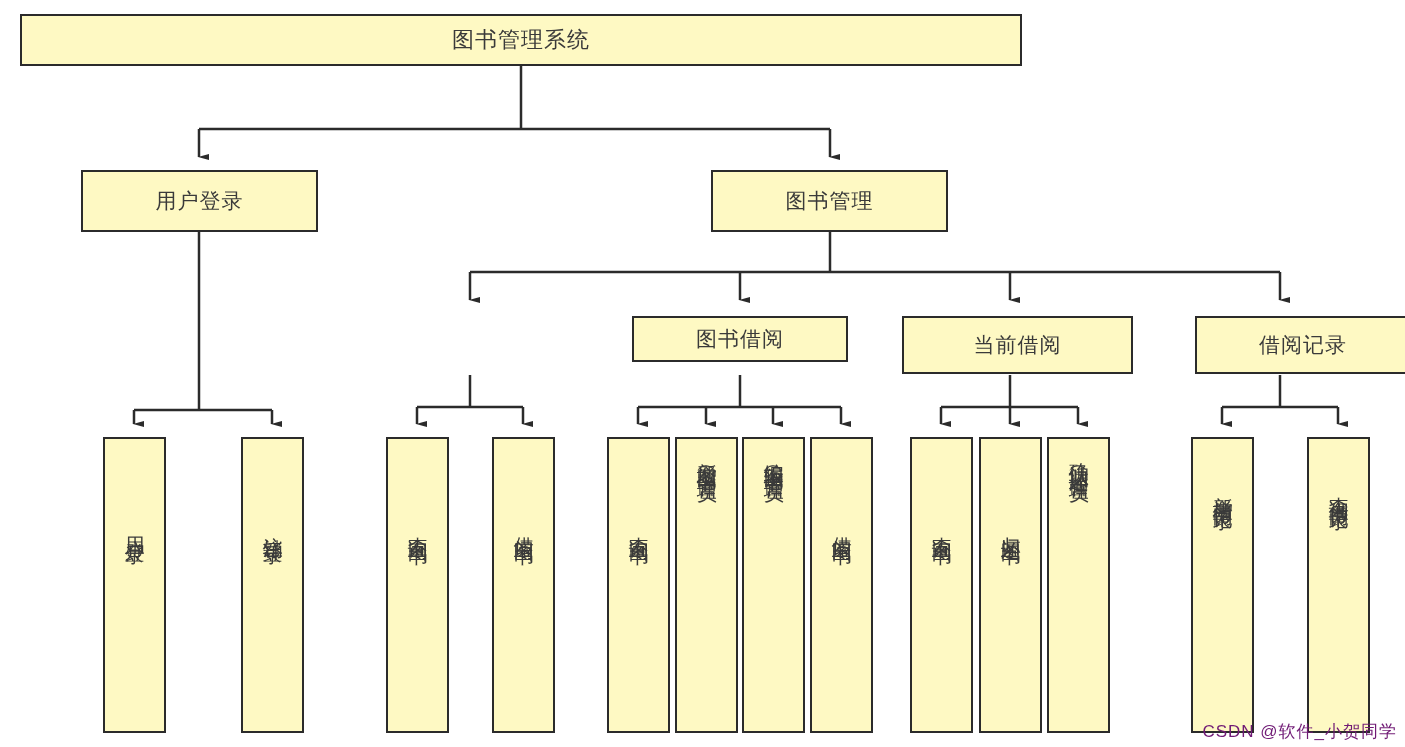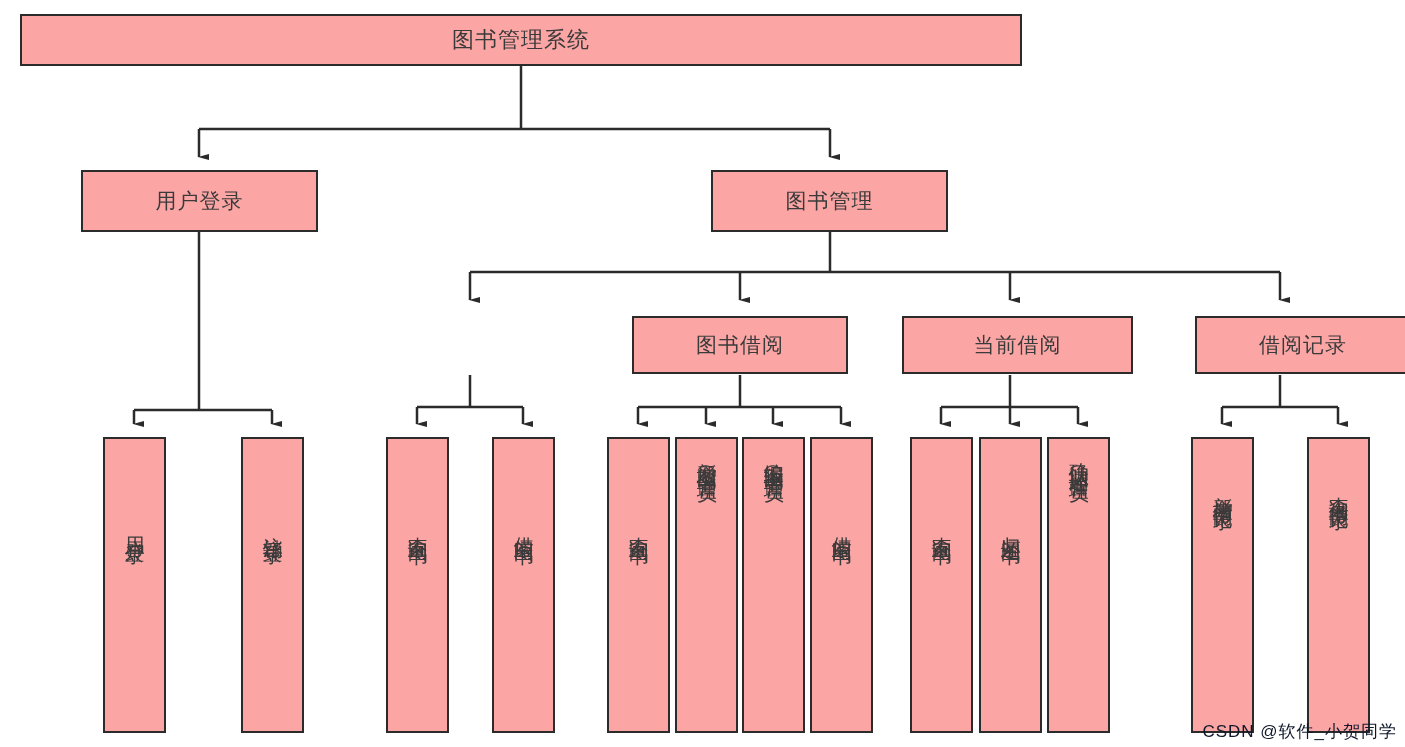--- a/index.html
+++ b/index.html
@@ -9,21 +9,21 @@
     font-family:"Liberation Sans","DejaVu Sans",sans-serif;
     overflow:hidden;
     position:relative;
   }
   #stage{position:absolute;left:0;top:0;width:1405px;height:747px;}
   #edges{position:absolute;left:0;top:0;width:1405px;height:747px;pointer-events:none;}
 
   .node{
     position:absolute;
     box-sizing:border-box;
-    background:#fca5a5;
+    background:#fef9c3;
     border:2px solid #2b2b2b;
     display:flex;
     align-items:center;
     justify-content:center;
     color:#3a3a3a;
     letter-spacing:1px;
   }
   .node.h{ 
     font-size:21px;
   }
@@ -40,21 +40,21 @@
     white-space:nowrap;
     display:block;
   }
   .node.root{font-size:22px;}
 
   .wm{
     position:absolute;
     right:8px;
     bottom:4px;
     font-size:17px;
-    color:#0f172a;
+    color:#701a75;
     letter-spacing:1px;
     white-space:nowrap;
     text-align:center;
   }
 </style>
 </head>
 <body>
 
 <div id="stage">
 
@@ -112,21 +112,21 @@
     <span>图书管理系统</span>
   </div>
 
   <div class="node h" style="left:81px;top:170px;width:237px;height:62px;">
     <span>用户登录</span>
   </div>
   <div class="node h" style="left:711px;top:170px;width:237px;height:62px;">
     <span>图书管理</span>
   </div>
 
-  <div class="node h" style="left:632px;top:316px;width:216px;height:58px;">
+  <div class="node h" style="left:632px;top:316px;width:216px;height:46px;">
     <span>图书借阅</span>
   </div>
   <div class="node h" style="left:902px;top:316px;width:231px;height:58px;">
     <span>当前借阅</span>
   </div>
   <div class="node h" style="left:1172px;top:316px;width:216px;height:58px;margin-left:23px;">
     <span>借阅记录</span>
   </div>
 
   <div class="node v" style="left:103px;top:437px;width:63px;height:296px;padding-top:82px;">

